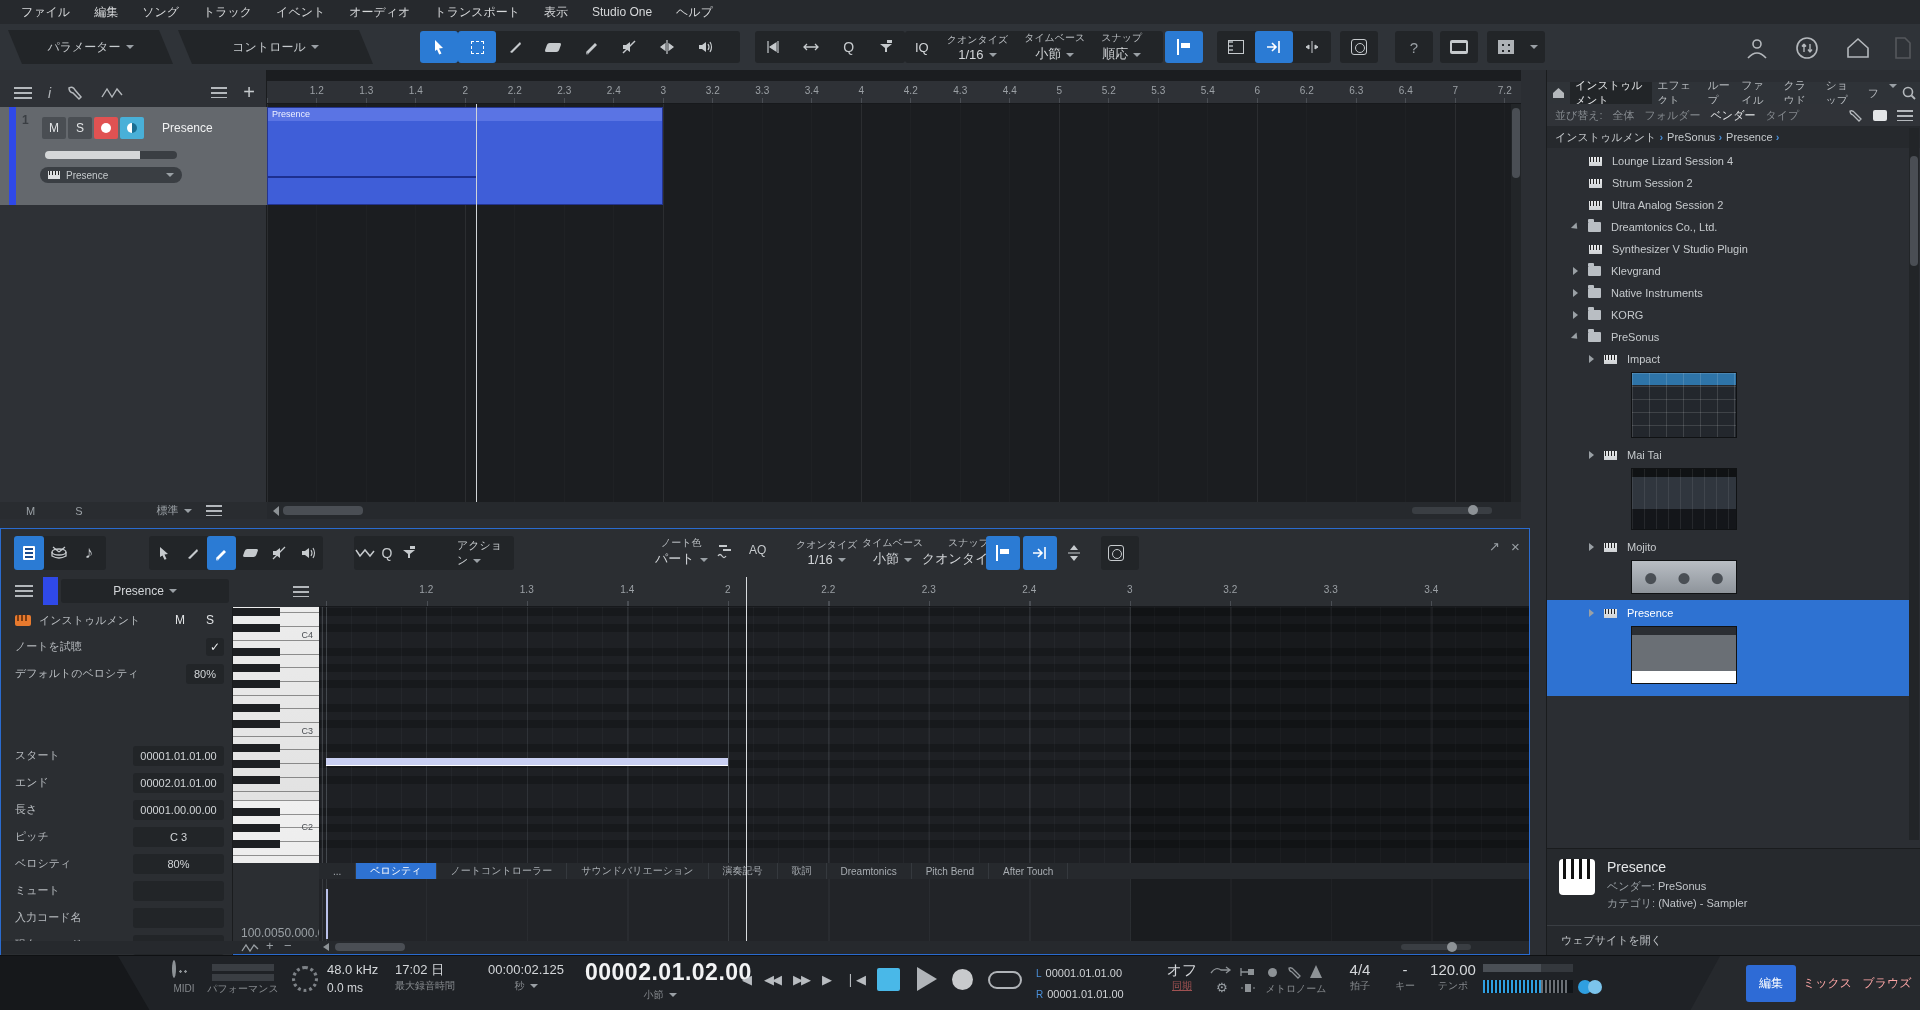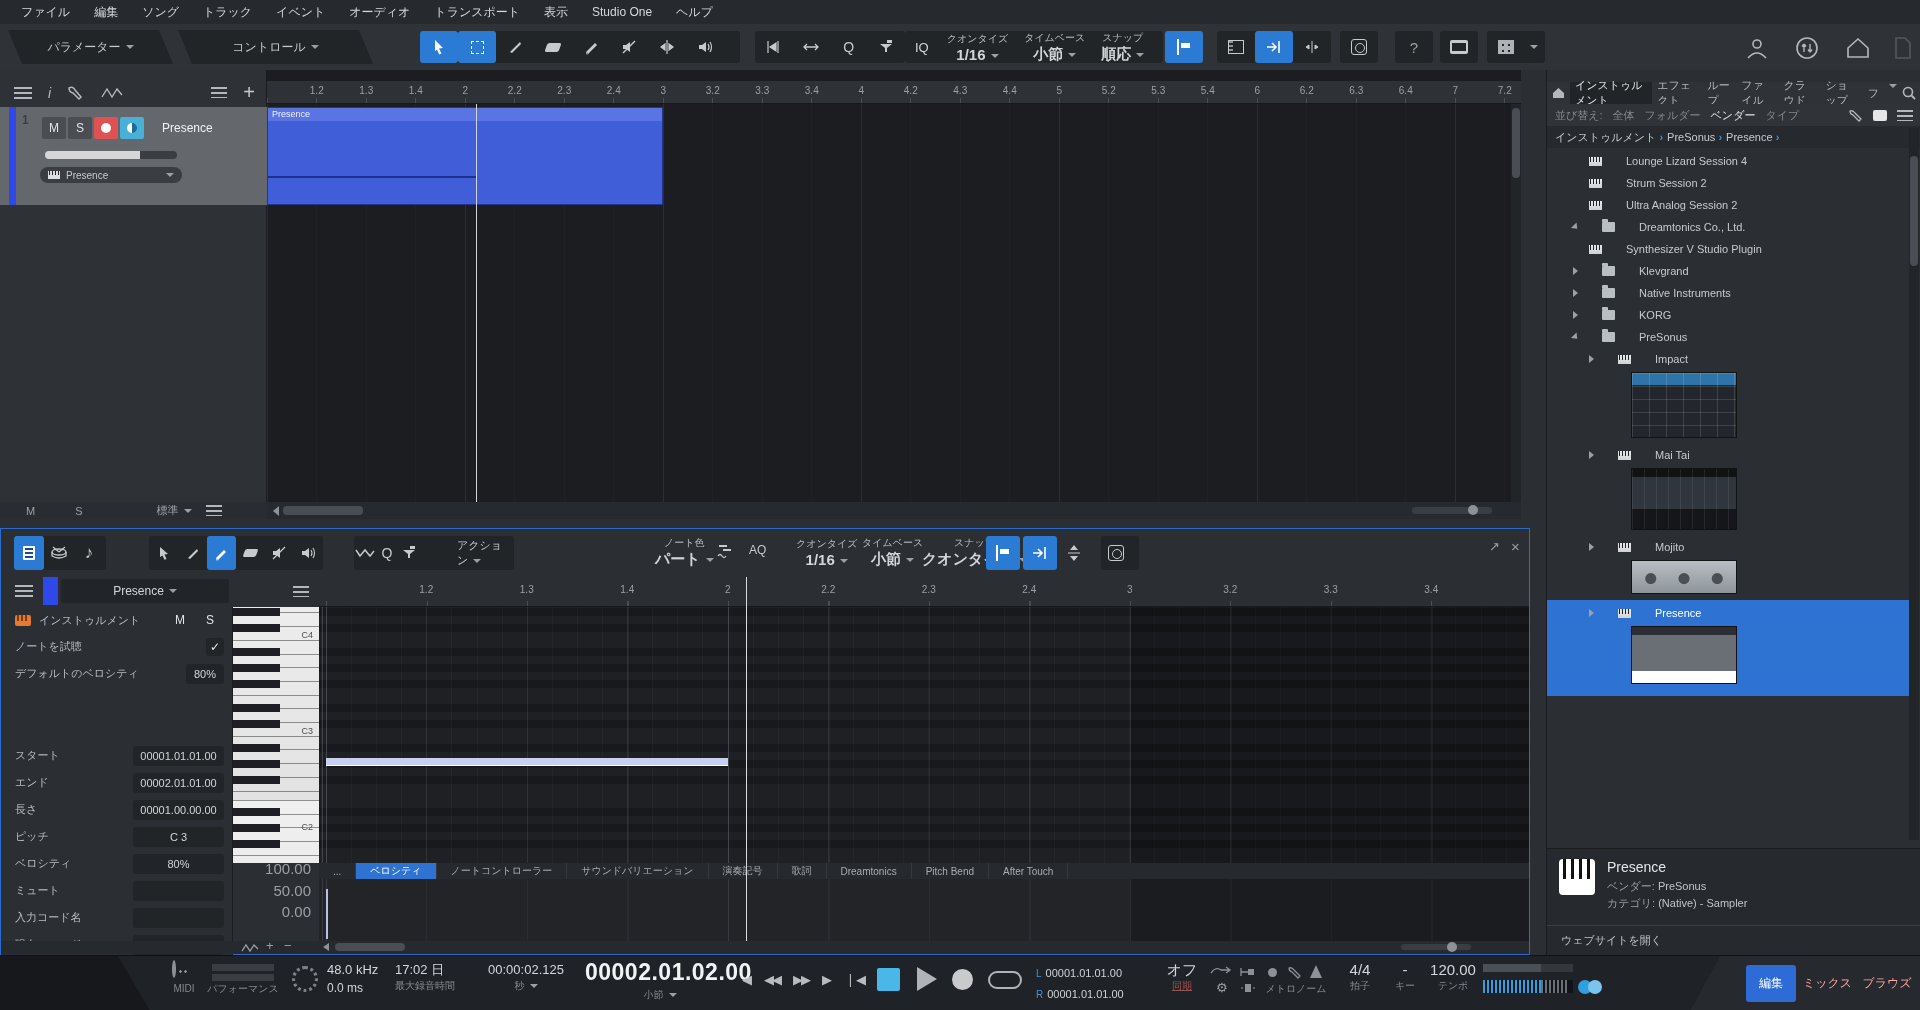--- a/index.html
+++ b/index.html
@@ -15,21 +15,21 @@
   .menu-item{padding:0 11px;color:#d6d8da;font-size:12px;line-height:24px;cursor:default;}
   
   #toolbar{left:0;top:24px;width:1920px;height:46px;background:#2f3338;}
   .tb-tab{position:absolute;top:6px;height:34px;background:#222528;color:#c6cacd;font-size:12px;
           display:flex;align-items:center;justify-content:center;clip-path:polygon(0 0,calc(100% - 14px) 0,100% 100%,14px 100%);}
   .tb-group{position:absolute;top:7px;height:32px;background:#222528;border-radius:3px;display:flex;align-items:center;}
   .tb-btn{width:38px;height:32px;display:flex;align-items:center;justify-content:center;border-radius:3px;}
   .tb-btn.sel{background:#2b7bd4;}
   .tb-btn svg{display:block;}
   .dd-col{display:flex;flex-direction:column;align-items:center;justify-content:center;height:32px;padding:0 8px;font-size:10px;color:#b9bdc1;}
-  .dd-col .dd-v{font-size:15px;color:#d2d5d8;font-weight:bold;}
+  .dd-col .dd-v{font-size:13px;color:#d2d5d8;}
   .icon-flag{width:14px;height:16px;border-left:2px solid #fff;position:relative;}
   .icon-flag::after{content:"";position:absolute;left:2px;top:4px;width:9px;height:5px;background:#fff;}
   .icon-target{width:16px;height:16px;border:1px solid #c6cacd;border-radius:3px;position:relative;}
   .icon-target::after{content:"";position:absolute;left:3px;top:3px;width:8px;height:8px;border:1px solid #c6cacd;border-radius:50%;}
   .icon-film{width:18px;height:14px;background:linear-gradient(#c6cacd,#c6cacd);border-radius:2px;position:relative;}
   .icon-film::after{content:"";position:absolute;left:2px;top:3px;right:2px;bottom:3px;background:#222528;}
   .icon-grid{width:16px;height:14px;background:
      repeating-linear-gradient(to right,#aeb2b6 0 4px,transparent 4px 6px),
      repeating-linear-gradient(to bottom,#aeb2b6 0 4px,transparent 4px 6px);}
   .icon-panelL{width:16px;height:14px;border:1px solid #c6cacd;position:relative;background:repeating-linear-gradient(to bottom,#8d9296 0 2px,transparent 2px 4px) left/4px 100% no-repeat;}
@@ -103,38 +103,38 @@
   #pr-after{position:absolute;left:811px;top:0;right:0;height:100%;background:rgba(0,0,0,.22);}
   #pr-note{position:absolute;left:7px;top:151px;width:402px;height:8px;background:#c9cff2;border-bottom:1px solid #fff;}
   #lane-tabs{position:absolute;left:318px;top:334px;width:1210px;height:16px;background:#26292d;display:flex;align-items:stretch;font-size:10px;color:#a8adb2;}
   .lane-tab{padding:0 14px;display:flex;align-items:center;border-right:1px solid #35393e;}
   .lane-tab.selected{background:#2e72d2;color:#fff;}
   #lane{position:absolute;left:318px;top:350px;width:1210px;height:62px;background:#222428;
      background-image:
        repeating-linear-gradient(to right,rgba(180,190,200,.1) 0 1px,transparent 1px 402px),
        repeating-linear-gradient(to right,rgba(180,190,200,.05) 0 1px,transparent 1px 100.5px);
      background-position:7px 0;}
-  #lane-scale{position:absolute;left:232px;top:330px;width:86px;height:62px;display:flex;flex-direction:column;justify-content:space-between;align-items:flex-end;padding:1px 8px;font-size:15px;color:#9aa0a5;}
+  #lane-scale{position:absolute;left:232px;top:350px;width:86px;height:62px;display:flex;justify-content:space-between;align-items:flex-end;padding:1px 8px;font-size:12px;color:#9aa0a5;}
   #lane-stem{position:absolute;left:7px;top:10px;width:2px;bottom:2px;background:#b9c0e8;}
   #lane-after{position:absolute;left:811px;top:0;right:0;height:100%;background:rgba(0,0,0,.22);}
   #pr-playhead{position:absolute;left:745px;top:48px;width:1px;height:364px;background:#d8dbde;}
   #ed-bottom{position:absolute;left:0;top:412px;width:1528px;height:13px;background:#26292d;}
   
   #browser{left:1546px;top:70px;width:374px;height:885px;background:#2b2e33;border-left:1px solid #1a1c1e;}
   #b-tabs{position:absolute;left:0;top:12px;width:374px;height:22px;background:#2f3338;display:flex;align-items:stretch;font-size:11px;color:#b4b8bc;}
   .b-tab{padding:0 5px;display:flex;align-items:center;}
   .b-tab.selected{background:#222528;color:#e4e6e8;}
   #b-sort{position:absolute;left:0;top:34px;width:374px;height:22px;background:#303338;display:flex;align-items:center;gap:10px;padding:0 8px;font-size:11px;color:#84898e;}
   #b-sort .opt.selected{color:#e4e6e8;}
   #b-crumb{position:absolute;left:0;top:56px;width:374px;height:22px;background:#26292d;display:flex;align-items:center;gap:4px;padding:0 8px;font-size:11px;color:#c6cacd;}
   .crumb-sep{color:#4a90d9;font-weight:bold;}
   #b-list{position:absolute;left:0;top:80px;width:362px;height:690px;overflow:hidden;font-size:11px;color:#c6cacd;}
   .b-item{padding-left:calc(10px + var(--indent,0)*16px);}
   .b-item.selected{background:#2e72d2;color:#fff;padding-top:2px;padding-bottom:6px;}
-  .b-row{height:22px;display:flex;align-items:center;gap:24px;}
+  .b-row{height:22px;display:flex;align-items:center;gap:10px;}
   .tri{width:0;height:0;border-left:5px solid #9aa0a5;border-top:4px solid transparent;border-bottom:4px solid transparent;flex:0 0 auto;display:none;}
   .kind-folder .tri,.has-arrow .tri{display:block;}
   .expanded .tri{transform:rotate(45deg);}
   .b-ico{flex:0 0 auto;}
   .kind-instrument .b-ico{width:13px;height:9px;background:linear-gradient(#e8eaec,#cfd2d5);position:relative;}
   .kind-instrument .b-ico::after{content:"";position:absolute;left:1px;top:0;right:1px;height:5px;background:repeating-linear-gradient(to right,#222 0 1px,transparent 1px 3px);}
   .kind-folder .b-ico{width:13px;height:10px;background:#b9bec3;border-radius:1px;position:relative;}
   .kind-folder .b-ico::before{content:"";position:absolute;left:0;top:-3px;width:6px;height:3px;background:#b9bec3;border-radius:1px 1px 0 0;}
   .b-thumb{display:none;width:106px;border:1px solid #101214;margin:2px 0 6px 42px;}
   .thumb-impact .b-thumb{display:block;height:66px;background:

